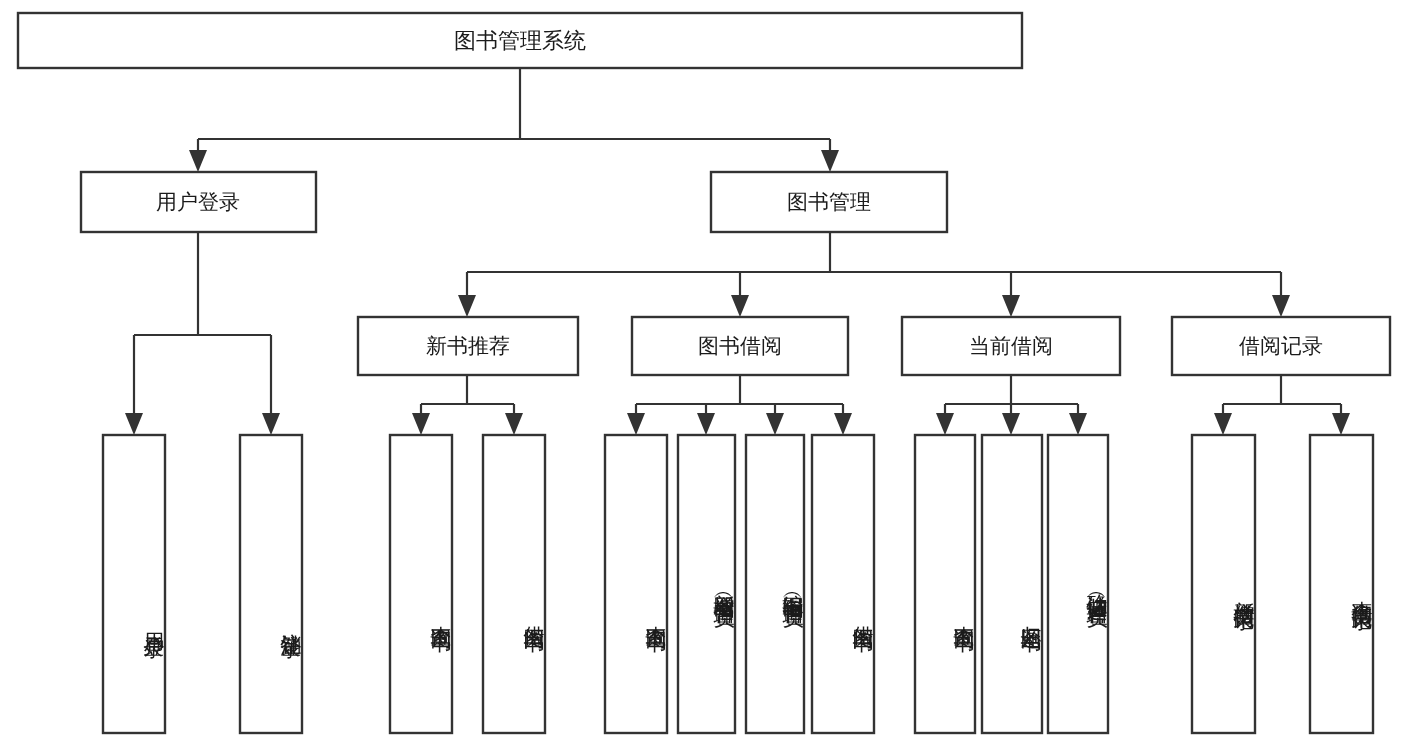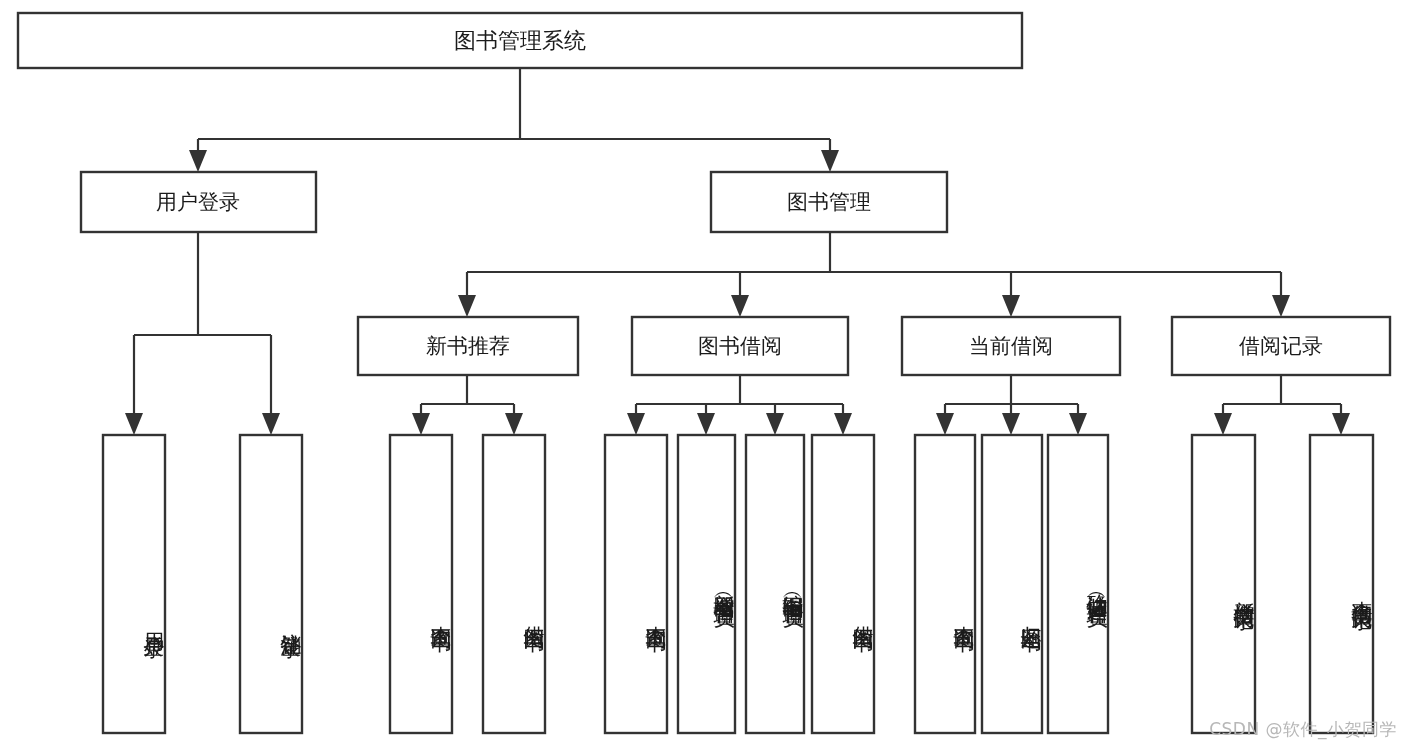--- a/index.html
+++ b/index.html
@@ -225,14 +225,13 @@
   <div class="leaf-label" style="left:746px; top:443px; width:58px; height:285px;">编辑图书（管理员）</div>
   <div class="leaf-label" style="left:812px; top:508px; width:62px; height:210px;">借阅图书</div>
 
   <div class="leaf-label" style="left:915px; top:508px; width:60px; height:210px;">查询图书</div>
   <div class="leaf-label" style="left:982px; top:508px; width:60px; height:210px;">归还图书</div>
   <div class="leaf-label" style="left:1048px; top:443px; width:60px; height:285px;">确认归还（管理员）</div>
 
   <div class="leaf-label" style="left:1192px; top:465px; width:63px; height:250px;">新增借阅记录</div>
   <div class="leaf-label" style="left:1310px; top:465px; width:63px; height:250px;">查询借阅记录</div>
 
-  <div class="watermark">CSDN @软件_小贺同学</div>
 </div>
 
 </body></html>

